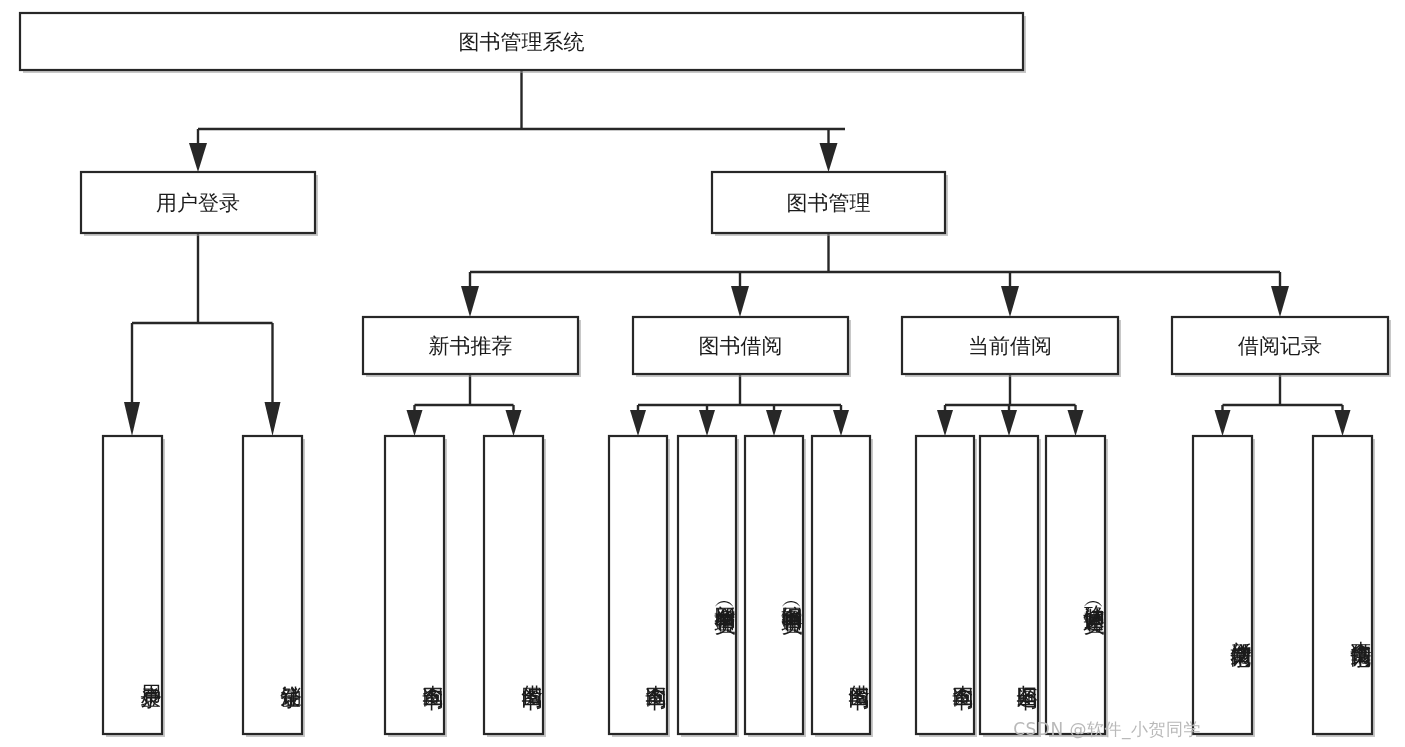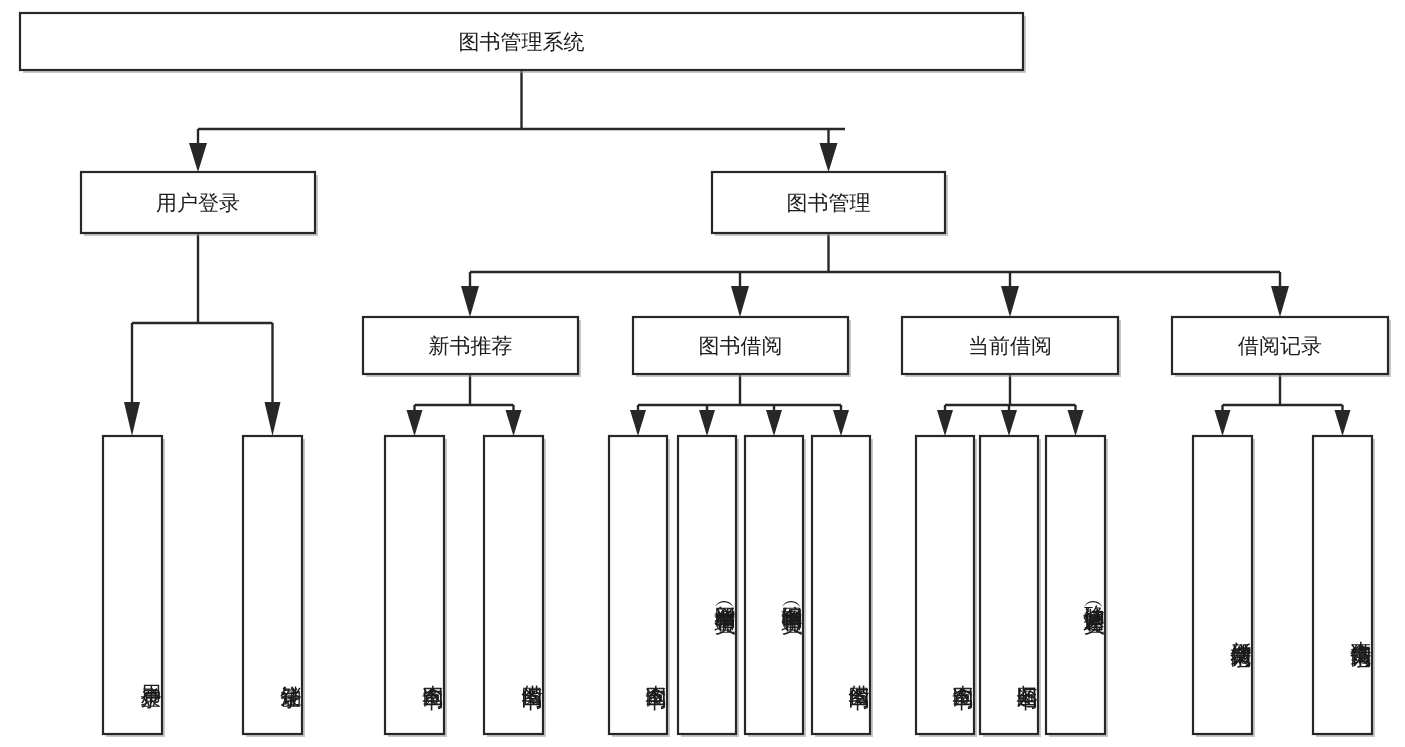--- a/index.html
+++ b/index.html
@@ -238,13 +238,14 @@
   <div class="leaf-label-wrap" style="left:916px; top:436px; width:58px; height:298px; padding-top:86px;">查询图书</div>
 
   <div class="leaf-label-wrap" style="left:980px; top:436px; width:58px; height:298px; padding-top:86px;">归还图书</div>
 
   <div class="leaf-label-wrap" style="left:1046px; top:436px; width:59px; height:298px; padding-top:10px;">确认归还（管理员）</div>
 
   <div class="leaf-label-wrap" style="left:1193px; top:436px; width:59px; height:298px; padding-top:43px;">新增借阅记录</div>
 
   <div class="leaf-label-wrap" style="left:1313px; top:436px; width:59px; height:298px; padding-top:43px;">查询借阅记录</div>
 
+  <div class="watermark">CSDN @软件_小贺同学</div>
 </div>
 
 </body></html>

